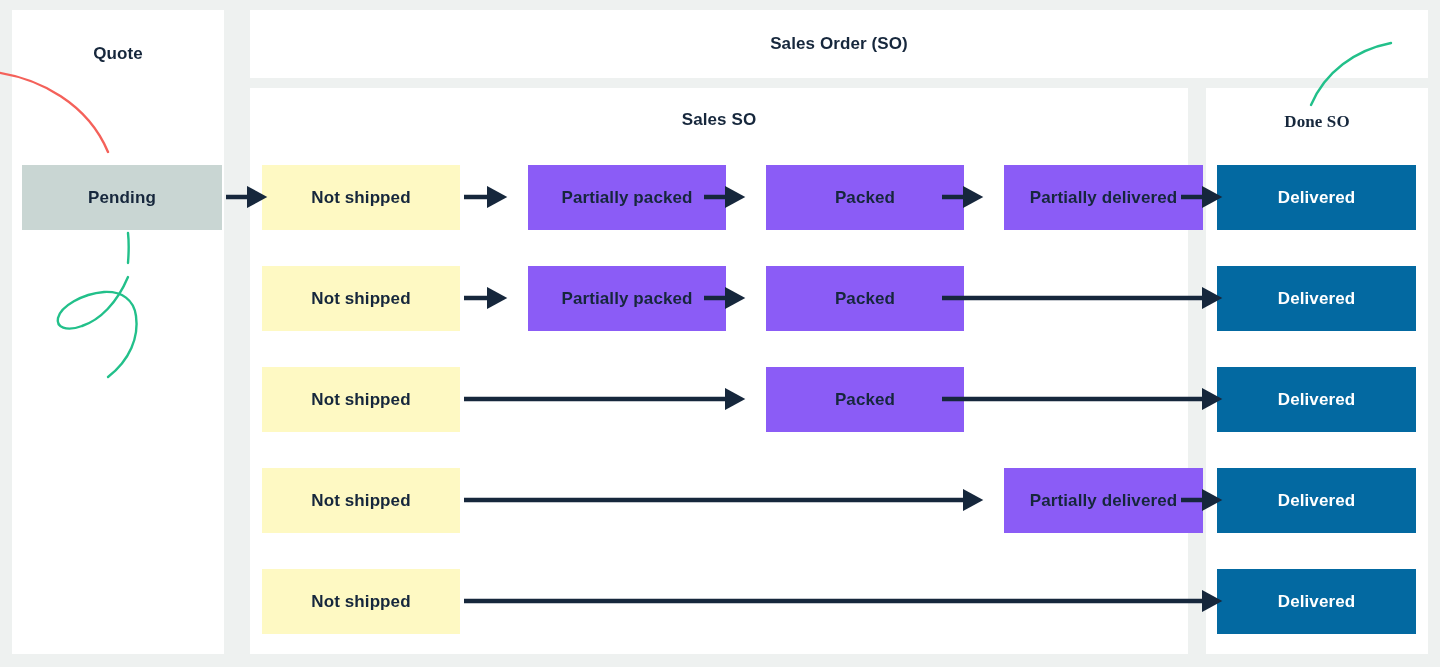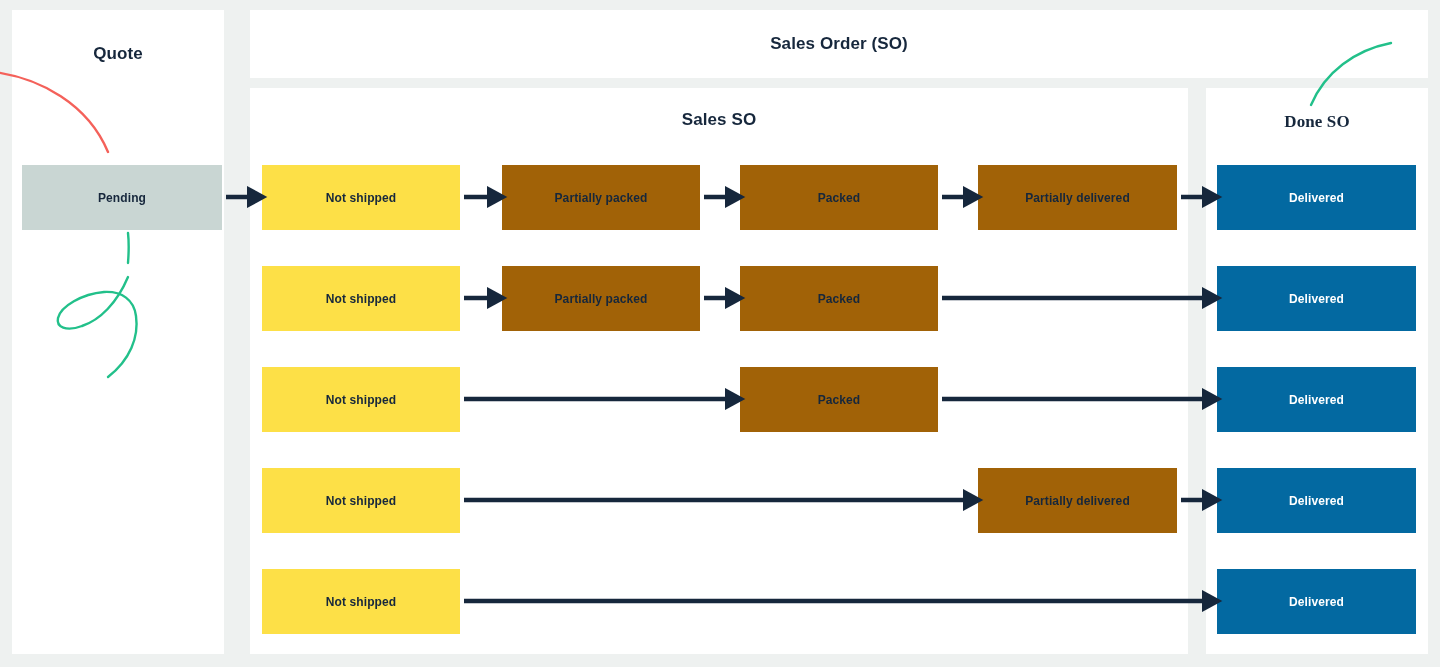--- a/index.html
+++ b/index.html
@@ -40,29 +40,29 @@
   #so-title    { top: 24px; }
   #open-title  { top: 22px; }
   #done-title  { top: 24px; font-family: Liberation Serif, serif; }
 
   .node {
     position: absolute;
     height: 65px;
     display: flex;
     align-items: center;
     justify-content: center;
-    font-size: 12px;
+    font-size: 17px;
     font-weight: bold;
     letter-spacing: 0.1px;
     box-sizing: border-box;
     text-align: center;
   }
   .node.pending   { background: #c9d6d3; color: #16273c; }
-  .node.notship   { background: #fde047; color: #16273c; }
-  .node.yellow    { background: #a16207; color: #16273c; }
+  .node.notship   { background: #fef9c3; color: #16273c; }
+  .node.yellow    { background: #8b5cf6; color: #16273c; margin-left: 26px; }
   .node.green     { background: #0369a1; color: #ffffff; }
 
   svg.overlay {
     position: absolute;
     left: 0;
     top: 0;
     width: 1440px;
     height: 667px;
     pointer-events: none;
   }

